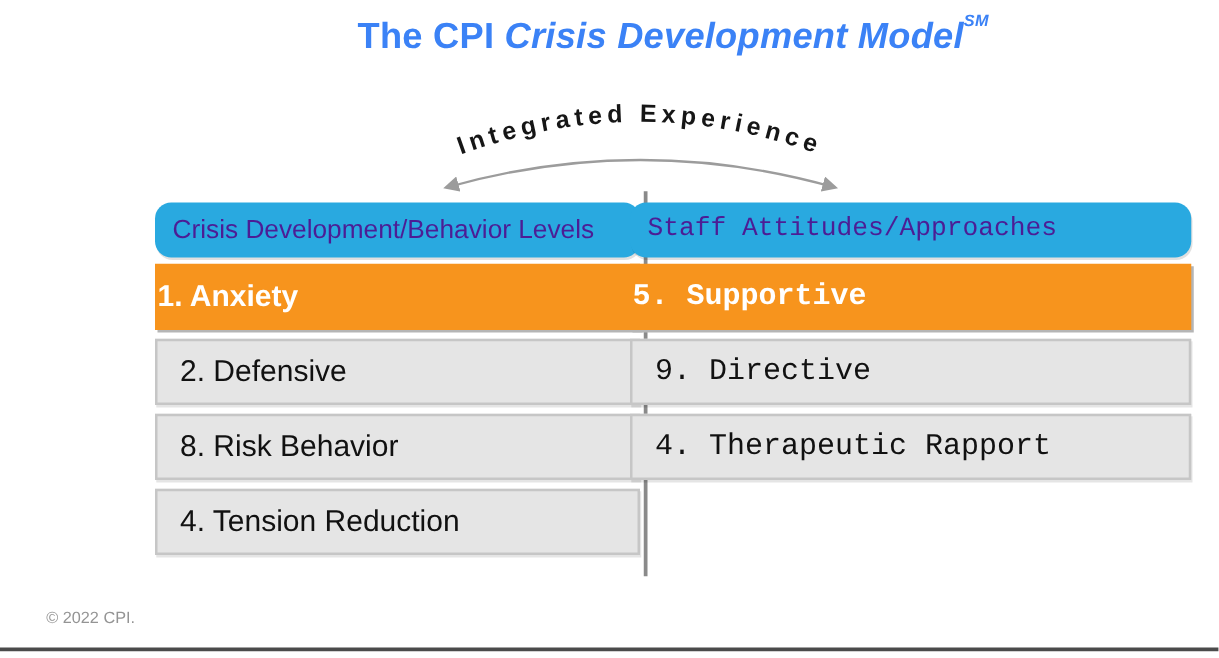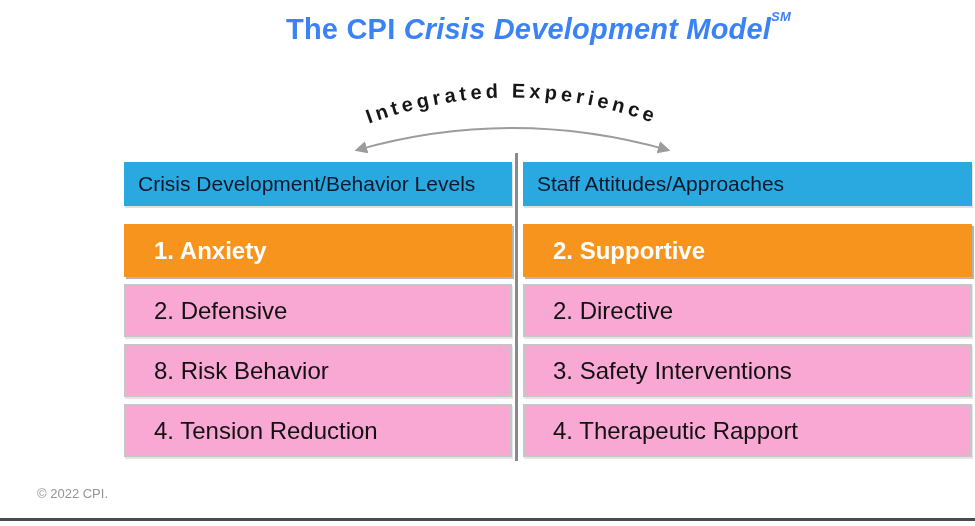--- a/index.html
+++ b/index.html
@@ -15,36 +15,37 @@
   }
   .title .it{font-style:italic;}
   .title sup{font-size:13px;font-style:italic;vertical-align:top;position:relative;top:-4px;}
   
   .overlay{position:absolute;left:0;top:0;pointer-events:none;}
   .arc-text{font-family:"Liberation Sans",sans-serif;font-size:20px;font-weight:bold;
     letter-spacing:4px;fill:#161616;}
   
   .col{position:absolute;top:162px;}
   .col-left{left:124px;width:388px;}
-  .col-right{left:523px;width:449px;}
+  .col-right{left:504px;width:449px;font-family:Liberation Mono, monospace;}
   .col-header{
-    height:44px;line-height:44px;background:#29A9E0;color:#0f172a;
-    font-size:21px;padding-left:14px;margin-bottom:18px;
+    height:44px;line-height:44px;background:#29A9E0;color:#4c1d95;
+    font-size:21px;padding-left:14px;margin-bottom:5px;
     box-shadow:1px 2px 0 rgba(0,0,0,0.12);
+    border-radius:13px;
   }
   .row{
     height:53px;margin-bottom:7px;box-sizing:border-box;
-    background:#f9a8d4;border:2px solid #c6c6c6;
-    display:flex;align-items:center;padding-left:28px;
+    background:#e5e5e5;border:2px solid #c6c6c6;
+    display:flex;align-items:center;padding-left:18px;
     font-size:24px;color:#111;
     box-shadow:1px 2px 0 rgba(0,0,0,0.10);
   }
   .row.highlight{
     background:#F7941D;border:none;color:#ffffff;font-weight:bold;
-    padding-left:30px;box-shadow:2px 2px 0 #b5b5b5;
+    padding-left:2px;box-shadow:2px 2px 0 #b5b5b5;
   }
   .row:last-child{margin-bottom:0;}
   
   .divider{position:absolute;left:515px;top:153px;width:3px;height:308px;background:#8a8a8a;}
   
   .copyright{position:absolute;left:37px;top:486px;font-size:13px;color:#949494;}
   .bottom-rule{position:absolute;left:0;top:518px;width:975px;height:3px;background:#4b4b4b;}
 </style>
 </head>
 <body>
@@ -73,22 +74,21 @@
   <div class="col col-left">
     <div class="col-header">Crisis Development/Behavior Levels</div>
     <div class="row highlight">1. Anxiety</div>
     <div class="row">2. Defensive</div>
     <div class="row">8. Risk Behavior</div>
     <div class="row">4. Tension Reduction</div>
   </div>
 
   <div class="col col-right">
     <div class="col-header">Staff Attitudes/Approaches</div>
-    <div class="row highlight">2. Supportive</div>
-    <div class="row">2. Directive</div>
-    <div class="row">3. Safety Interventions</div>
+    <div class="row highlight">5. Supportive</div>
+    <div class="row">9. Directive</div>
     <div class="row">4. Therapeutic Rapport</div>
   </div>
 
   <div class="copyright">© 2022 CPI.</div>
   <div class="bottom-rule"></div>
 
 </div>
 
 </body></html>

